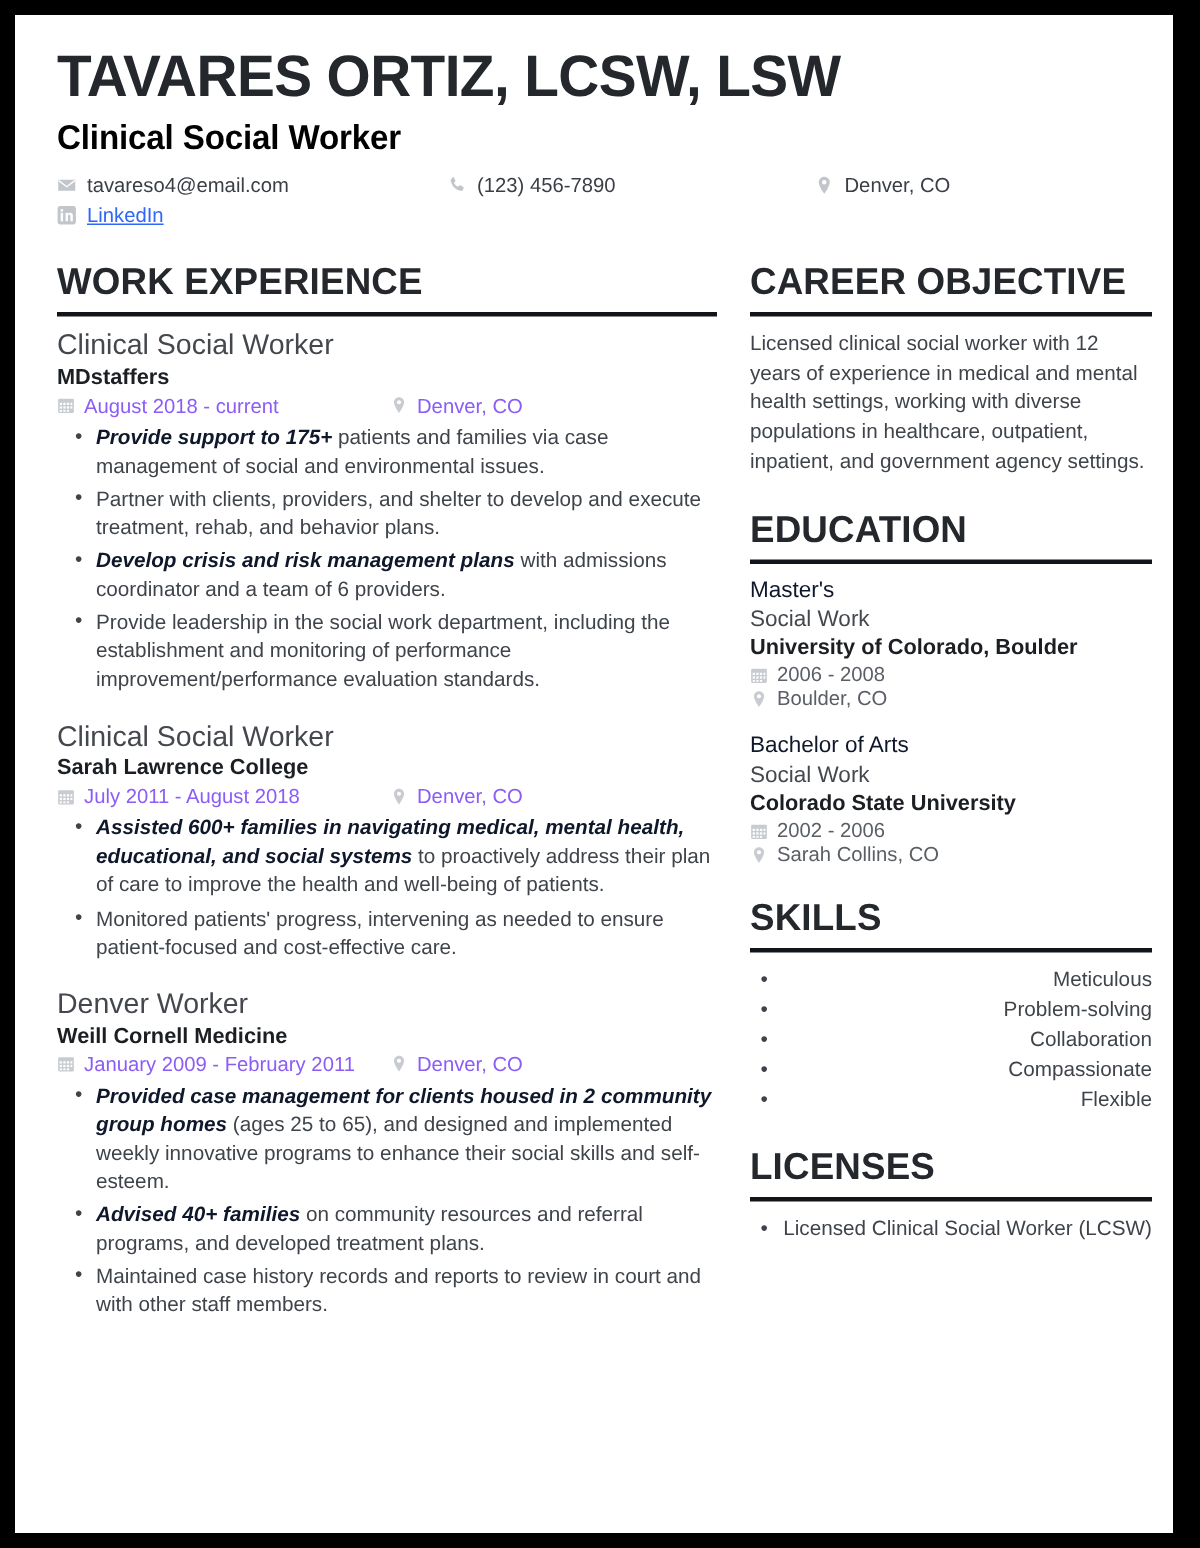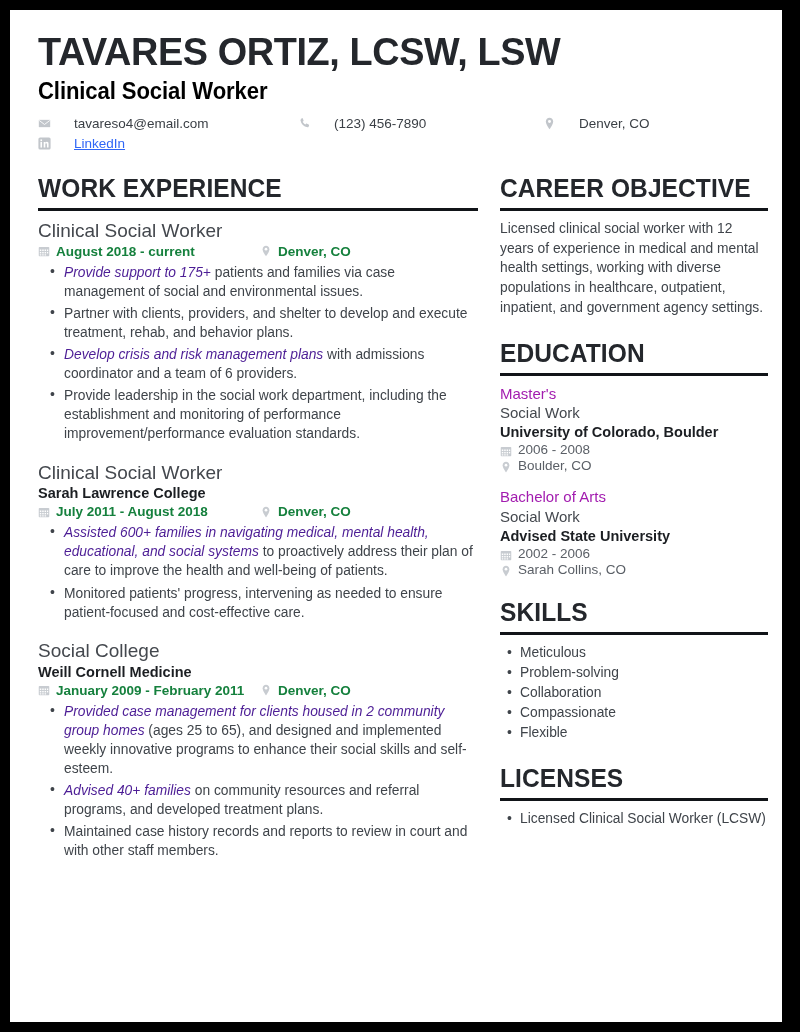--- a/index.html
+++ b/index.html
@@ -56,21 +56,21 @@
   .contact-row {
     display: flex;
     align-items: center;
     font-size: 13.5px;
     color: #3a3f45;
     margin-bottom: 5px;
   }
   .contact-item {
     display: flex;
     align-items: center;
-    gap: 23px;
+    gap: 7px;
   }
   .contact-item.email   { width: 260px; }
   .contact-item.phone   { width: 245px; }
   .contact-item.location{ }
   .contact-icon {
     display: inline-flex;
     align-items: center;
     justify-content: center;
     width: 13px;
     height: 13px;
@@ -122,23 +122,22 @@
   .job-company {
     font-size: 14.5px;
     font-weight: bold;
     color: #1b1e22;
     margin-bottom: 3px;
   }
   .meta-row {
     display: flex;
     align-items: center;
     font-size: 13.5px;
-    color: #15803d;
+    color: #8b5cf6;
     margin-bottom: 4px;
-    font-weight: bold;
   }
   .meta-item {
     display: flex;
     align-items: center;
     gap: 6px;
   }
   .meta-item.date { width: 222px; }
   .meta-icon {
     display: inline-flex;
     align-items: center;
@@ -164,65 +163,66 @@
   }
   ul.bullets li:before {
     content: "\2022";
     position: absolute;
     left: -14px;
     top: -1px;
     color: #3f444a;
     font-size: 14px;
   }
   ul.bullets li b {
-    font-weight: normal;
+    font-weight: bold;
     font-style: italic;
-    color: #4c1d95;
+    color: #0f172a;
   }
 
   
   .objective-text {
     font-size: 13.8px;
     line-height: 1.43;
     color: #3f444a;
   }
   .edu-block { margin-bottom: 14px; }
   .edu-degree {
     font-size: 15px;
     font-weight: 300;
-    color: #a21caf;
+    color: #0f172a;
     line-height: 1.33;
   }
   .edu-field {
     font-size: 15px;
     font-weight: 300;
     color: #44484e;
     line-height: 1.33;
     margin-bottom: 1px;
   }
   .edu-school {
     font-size: 14.5px;
     font-weight: bold;
     color: #1b1e22;
     margin-bottom: 2px;
   }
   .edu-meta {
     display: flex;
-    align-items: flex-end;
+    align-items: center;
     gap: 6px;
     font-size: 13.5px;
     color: #5a5f66;
     margin-bottom: 1px;
   }
 
   .side-section { margin-top: 20px; }
   ul.side-list {
     margin: 0;
     padding-left: 20px;
     list-style: none;
+    text-align: right;
   }
   ul.side-list li {
     position: relative;
     font-size: 13.8px;
     line-height: 1.45;
     color: #3f444a;
   }
   ul.side-list li:before {
     content: "\2022";
     position: absolute;
@@ -288,20 +288,21 @@
 
   <div class="columns">
 
     <div class="col-left">
       <div>
         <h2 class="section-title">WORK EXPERIENCE</h2>
         <div class="rule"></div>
         <div id="jobs-container">
               <div class="job">
                 <div class="job-title">Clinical Social Worker</div>
+                <div class="job-company">MDstaffers</div>
                 <div class="meta-row">
                   <div class="meta-item date">
                     <span class="meta-icon">
                       <svg width="12" height="12" viewBox="0 0 16 16" fill="currentColor">
                         <rect x="1" y="2.5" width="14" height="12.5" rx="1"></rect>
                         <rect x="2.4" y="6" width="2" height="2" fill="#ffffff"></rect>
                         <rect x="5.6" y="6" width="2" height="2" fill="#ffffff"></rect>
                         <rect x="8.8" y="6" width="2" height="2" fill="#ffffff"></rect>
                         <rect x="12" y="6" width="1.6" height="2" fill="#ffffff"></rect>
                         <rect x="2.4" y="9.2" width="2" height="2" fill="#ffffff"></rect>
@@ -364,21 +365,21 @@
                     </span>
                     <span>Denver, CO</span>
                   </div>
                 </div>
                 <ul class="bullets">
                   <li><b>Assisted 600+ families in navigating medical, mental health, educational, and social systems</b> to proactively address their plan of care to improve the health and well-being of patients.</li>
                   <li>Monitored patients' progress, intervening as needed to ensure patient-focused and cost-effective care.</li>
                 </ul>
               </div>
               <div class="job">
-                <div class="job-title">Social College</div>
+                <div class="job-title">Denver Worker</div>
                 <div class="job-company">Weill Cornell Medicine</div>
                 <div class="meta-row">
                   <div class="meta-item date">
                     <span class="meta-icon">
                       <svg width="12" height="12" viewBox="0 0 16 16" fill="currentColor">
                         <rect x="1" y="2.5" width="14" height="12.5" rx="1"></rect>
                         <rect x="2.4" y="6" width="2" height="2" fill="#ffffff"></rect>
                         <rect x="5.6" y="6" width="2" height="2" fill="#ffffff"></rect>
                         <rect x="8.8" y="6" width="2" height="2" fill="#ffffff"></rect>
                         <rect x="12" y="6" width="1.6" height="2" fill="#ffffff"></rect>
@@ -454,21 +455,21 @@
                       <path d="M8 1C5.5 1 3.5 3 3.5 5.5 3.5 9 8 15 8 15s4.5-6 4.5-9.5C12.5 3 10.5 1 8 1z"></path>
                       <circle cx="8" cy="5.5" r="1.8" fill="#ffffff"></circle>
                     </svg>
                   </span>
                   <span>Boulder, CO</span>
                 </div>
               </div>
               <div class="edu-block">
                 <div class="edu-degree">Bachelor of Arts</div>
                 <div class="edu-field">Social Work</div>
-                <div class="edu-school">Advised State University</div>
+                <div class="edu-school">Colorado State University</div>
                 <div class="edu-meta">
                   <span class="meta-icon">
                     <svg width="12" height="12" viewBox="0 0 16 16" fill="currentColor">
                       <rect x="1" y="2.5" width="14" height="12.5" rx="1"></rect>
                       <rect x="2.4" y="6" width="2" height="2" fill="#ffffff"></rect>
                       <rect x="5.6" y="6" width="2" height="2" fill="#ffffff"></rect>
                       <rect x="8.8" y="6" width="2" height="2" fill="#ffffff"></rect>
                       <rect x="12" y="6" width="1.6" height="2" fill="#ffffff"></rect>
                       <rect x="2.4" y="9.2" width="2" height="2" fill="#ffffff"></rect>
                       <rect x="5.6" y="9.2" width="2" height="2" fill="#ffffff"></rect>

